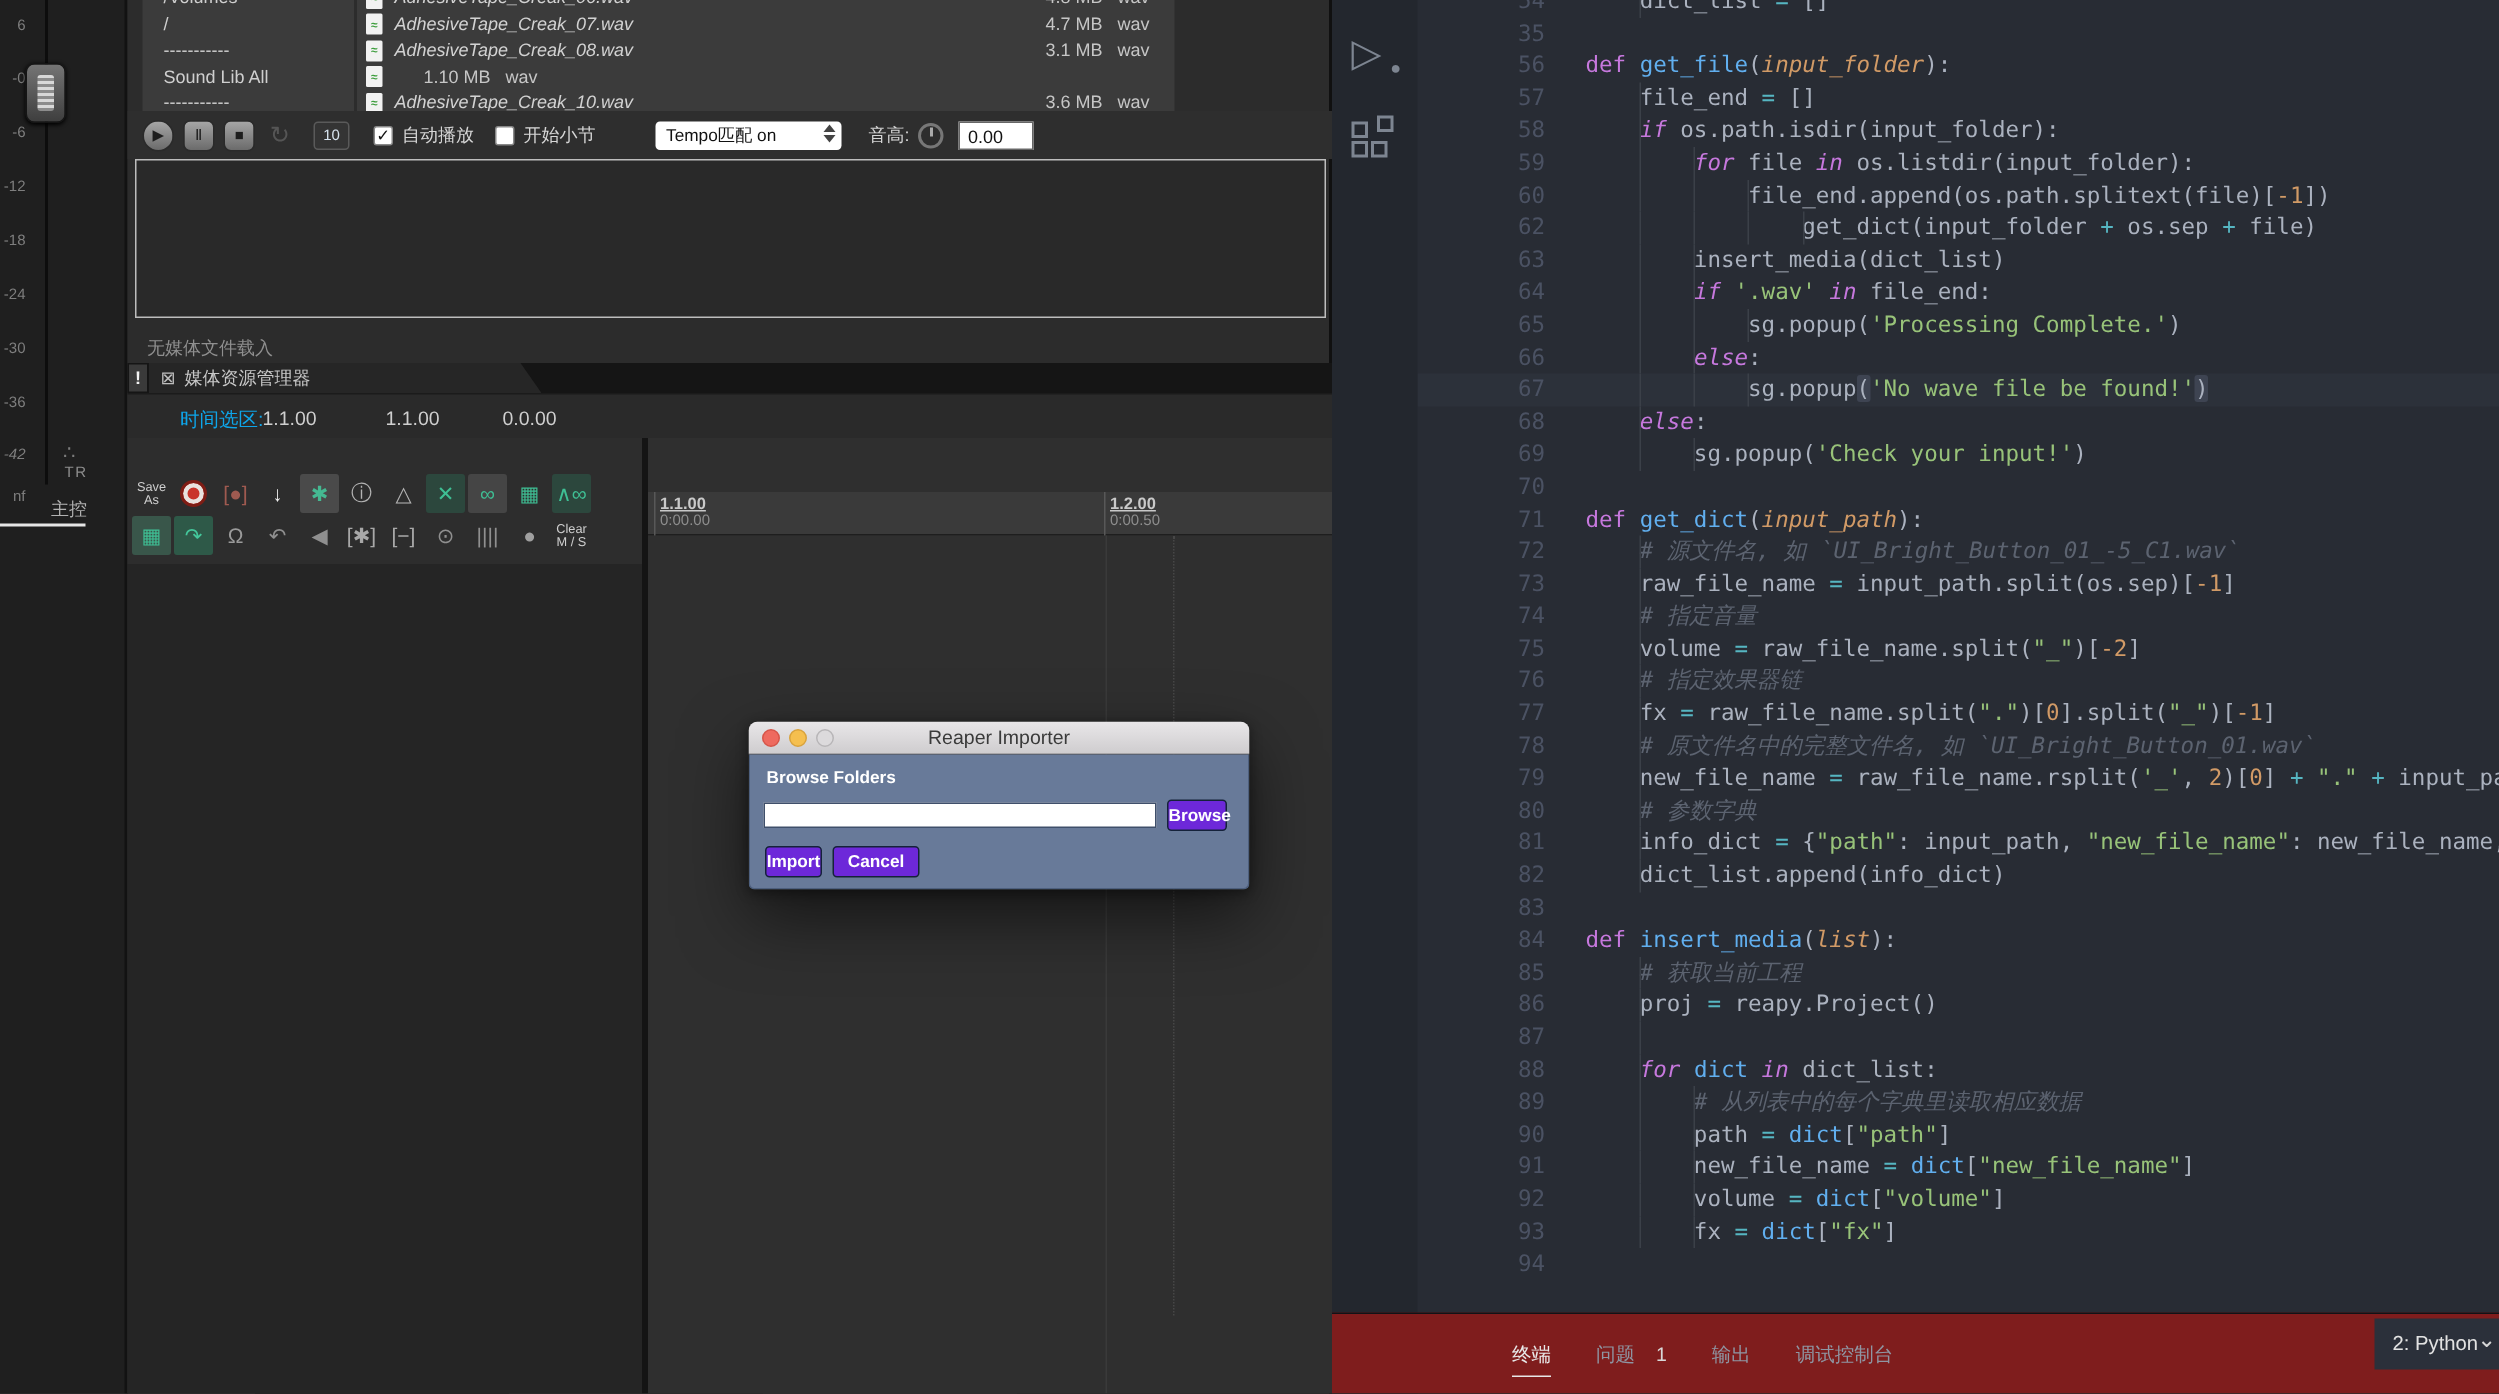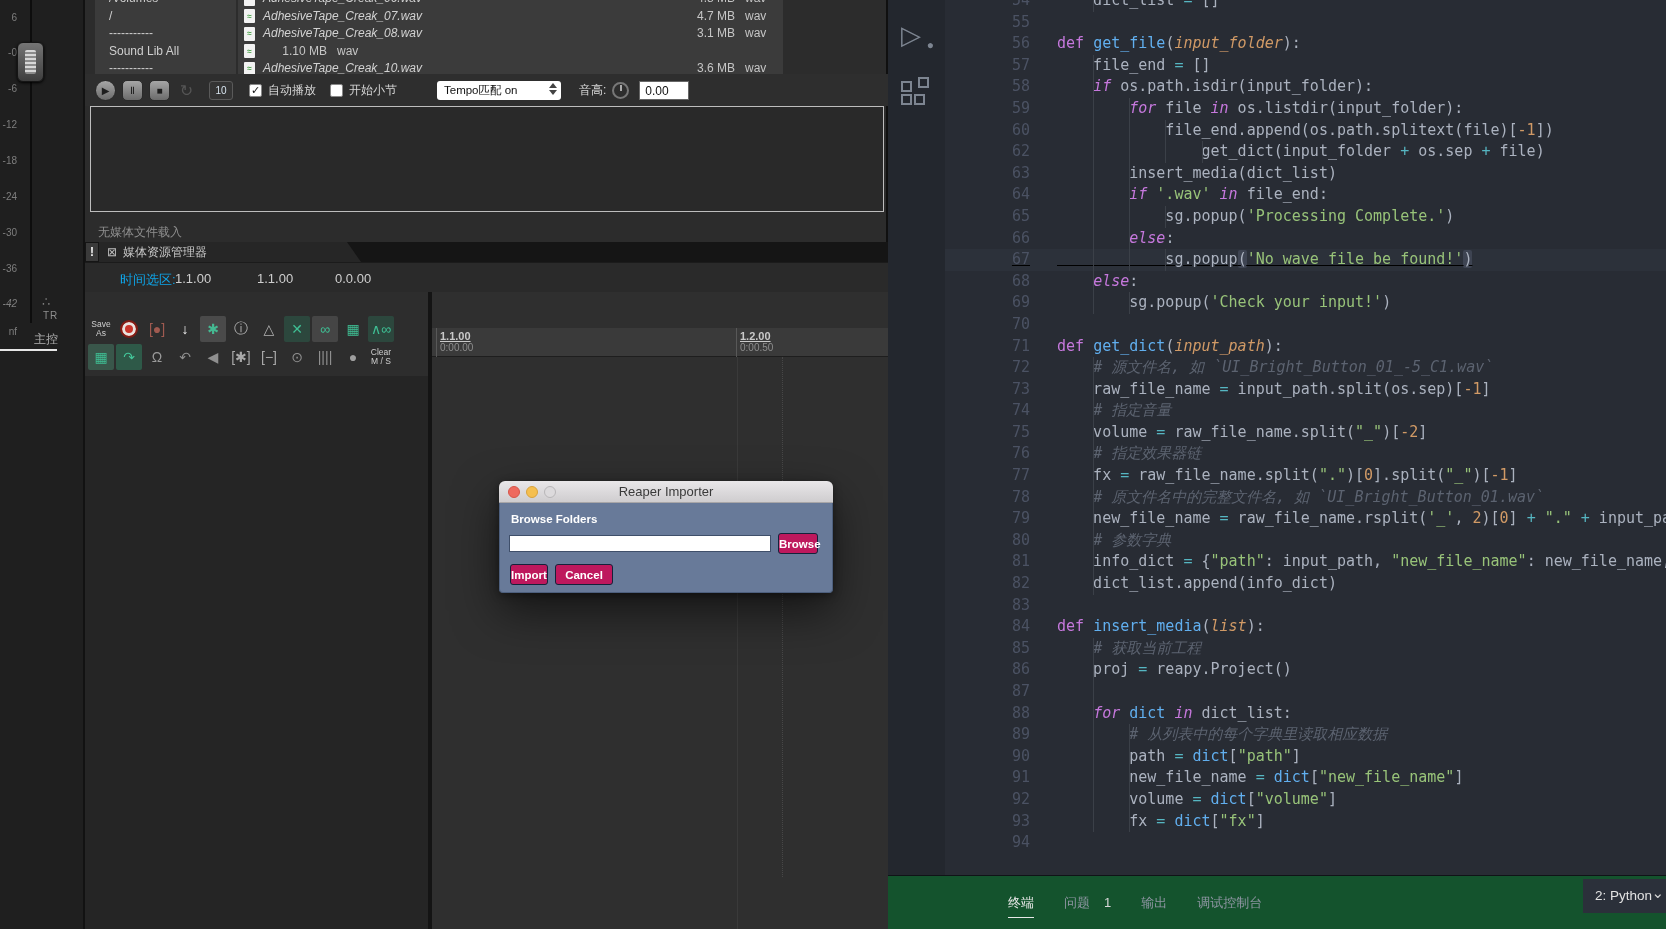--- a/index.html
+++ b/index.html
@@ -105,56 +105,56 @@
   #dlg-title { font-size:13px; color:#3a3a3a; }
   .tl { position:absolute; top:5px; width:12px; height:12px; border-radius:50%; }
   #tl-close { left:9px;  background:#ee6a5f; border:1px solid #d65549; }
   #tl-min   { left:27px; background:#f5bf4f; border:1px solid #d9a33d; }
   #tl-max   { left:45px; background:#dcdadc; border:1px solid #b8b6b8; }
   #dlg-body { position:absolute; left:0; top:22px; width:334px; height:90px; background:#687a99;
               border-radius:0 0 4px 4px; border:1px solid #4d5f7d; border-top:none; }
   #dlg-label { position:absolute; left:11px; top:10px; font-size:11.5px; font-weight:bold; color:#fff; }
   #dlg-input { position:absolute; left:9px; top:32px; width:262px; height:17px; background:#fff;
                border:1px solid #3f4f6a; }
-  .dlg-btn { position:absolute; background:#be185d; border:1px solid #15223a; border-radius:3px;
+  .dlg-btn { position:absolute; background:#6d28d9; border:1px solid #15223a; border-radius:3px;
              color:#fff; font-size:11.5px; font-weight:bold; text-align:center; }
   #btn-browse { left:278px; top:30px; width:40px; height:21px; line-height:20px; }
   #btn-import { left:10px; top:61px; width:38px; height:21px; line-height:20px; }
   #btn-cancel { left:55px; top:61px; width:58px; height:21px; line-height:20px; }
 
   
   #vscode { left:888px; top:0; width:778px; height:929px; background:#282c34; }
   #activity-bar { position:absolute; left:0; top:0; width:57px; height:929px; background:#23272e; }
   .act-icon { position:absolute; left:13px; width:30px; height:30px; color:#7d8591; }
   #act-debug { top:20px; font-size:26px; }
   #act-debug .bug { position:absolute; right:-3px; bottom:-2px; font-size:12px; }
   #act-ext { top:82px; }
   .ext-sq { position:absolute; width:11px; height:11px; border:2px solid #7d8591; }
 
   #editor { position:absolute; left:57px; top:0; width:721px; height:875px; overflow:hidden; }
   #code-lines { position:absolute; left:0; top:-10px; width:721px;
                 font-family:"DejaVu Sans Mono", monospace; font-size:15px; }
   .cl { position:relative; height:21.6px; line-height:21.6px; display:flex; white-space:pre; }
-  .cl.cur { background:#2c313a;text-decoration:underline; }
+  .cl.cur { background:#2c313a; }
   .ln { flex:0 0 85px; text-align:right; color:#4b5263; }
   .cb { margin-left:27px; }
   .ig { position:absolute; top:0; width:1px; height:21.6px; background:#3b4048; }
   .tk-t { color:#abb2bf; }
   .tk-k { color:#c678dd; font-style:italic; }
   .tk-d { color:#c678dd; }
   .tk-f { color:#61afef; }
   .tk-p { color:#d19a66; font-style:italic; }
   .tk-s { color:#98c379; }
   .tk-n { color:#d19a66; }
   .tk-o { color:#56b6c2; }
   .tk-c { color:#5c6370; font-style:italic; }
   .tk-b { color:#61afef; }
   .tk-bm { color:#abb2bf; background:#3e4452; border-radius:2px; }
 
-  #bottom-panel { position:absolute; left:0; top:875px; width:778px; height:54px; background:#14532d;
+  #bottom-panel { position:absolute; left:0; top:875px; width:778px; height:54px; background:#7f1d1d;
                   border-top:1px solid #101317; }
   #panel-tabs { position:absolute; left:120px; top:0; height:54px; display:flex; align-items:center; gap:30px; }
   .ptab { font-size:13px; color:#8f96a3; position:relative; padding:8px 0; }
   .ptab.active { color:#e8e8e8; }
   .ptab.active::after { content:""; position:absolute; left:0; right:0; bottom:2px; height:1px; background:#e8e8e8; }
   .ptab .badge { margin-left:14px; color:#d8d8d8; }
   #env-select { position:absolute; right:0; top:3px; width:83px; height:34px; background:#2b303a;
                 color:#e2e2e2; font-size:13.5px; line-height:34px; padding-left:12px; }
   #env-chevron { position:absolute; right:2px; top:8px; font-size:15px; color:#d6d6d6; }
 </style>
@@ -344,21 +344,21 @@
       <div class="act-icon" id="act-ext">
         <span class="ext-sq" style="left:0;top:12px"></span>
         <span class="ext-sq" style="left:13px;top:12px"></span>
         <span class="ext-sq" style="left:0;top:-1px"></span>
         <span class="ext-sq" style="left:17px;top:-5px"></span>
       </div>
     </div>
     <div id="editor">
       <div id="code-lines">
           <div class="cl"><span class="ln">54</span><i class="ig" style="left: 148.16px;"></i><span class="cb"><span class="tk-t">    dict_list </span><span class="tk-o">=</span><span class="tk-t"> []</span></span></div>
-          <div class="cl"><span class="ln">55</span><span class="cb"></span></div>
+          <div class="cl"><span class="ln">35</span><span class="cb"></span></div>
           <div class="cl"><span class="ln">56</span><span class="cb"><span class="tk-d">def</span><span class="tk-t"> </span><span class="tk-f">get_file</span><span class="tk-t">(</span><span class="tk-p">input_folder</span><span class="tk-t">):</span></span></div>
           <div class="cl"><span class="ln">57</span><i class="ig" style="left: 148.16px;"></i><span class="cb"><span class="tk-t">    file_end </span><span class="tk-o">=</span><span class="tk-t"> []</span></span></div>
           <div class="cl"><span class="ln">58</span><i class="ig" style="left: 148.16px;"></i><span class="cb"><span class="tk-t">    </span><span class="tk-k">if</span><span class="tk-t"> os.path.isdir(input_folder):</span></span></div>
           <div class="cl"><span class="ln">59</span><i class="ig" style="left: 148.16px;"></i><i class="ig" style="left: 184.32px;"></i><span class="cb"><span class="tk-t">        </span><span class="tk-k">for</span><span class="tk-t"> file </span><span class="tk-k">in</span><span class="tk-t"> os.listdir(input_folder):</span></span></div>
           <div class="cl"><span class="ln">60</span><i class="ig" style="left: 148.16px;"></i><i class="ig" style="left: 184.32px;"></i><i class="ig" style="left: 220.48px;"></i><span class="cb"><span class="tk-t">            file_end.append(os.path.splitext(file)[</span><span class="tk-n">-1</span><span class="tk-t">])</span></span></div>
           <div class="cl"><span class="ln">62</span><i class="ig" style="left: 148.16px;"></i><i class="ig" style="left: 184.32px;"></i><i class="ig" style="left: 220.48px;"></i><i class="ig" style="left: 256.64px;"></i><span class="cb"><span class="tk-t">                get_dict(input_folder </span><span class="tk-o">+</span><span class="tk-t"> os.sep </span><span class="tk-o">+</span><span class="tk-t"> file)</span></span></div>
           <div class="cl"><span class="ln">63</span><i class="ig" style="left: 148.16px;"></i><i class="ig" style="left: 184.32px;"></i><span class="cb"><span class="tk-t">        insert_media(dict_list)</span></span></div>
           <div class="cl"><span class="ln">64</span><i class="ig" style="left: 148.16px;"></i><i class="ig" style="left: 184.32px;"></i><span class="cb"><span class="tk-t">        </span><span class="tk-k">if</span><span class="tk-t"> </span><span class="tk-s">'.wav'</span><span class="tk-t"> </span><span class="tk-k">in</span><span class="tk-t"> file_end:</span></span></div>
           <div class="cl"><span class="ln">65</span><i class="ig" style="left: 148.16px;"></i><i class="ig" style="left: 184.32px;"></i><i class="ig" style="left: 220.48px;"></i><span class="cb"><span class="tk-t">            sg.popup(</span><span class="tk-s">'Processing Complete.'</span><span class="tk-t">)</span></span></div>
           <div class="cl"><span class="ln">66</span><i class="ig" style="left: 148.16px;"></i><i class="ig" style="left: 184.32px;"></i><span class="cb"><span class="tk-t">        </span><span class="tk-k">else</span><span class="tk-t">:</span></span></div>

